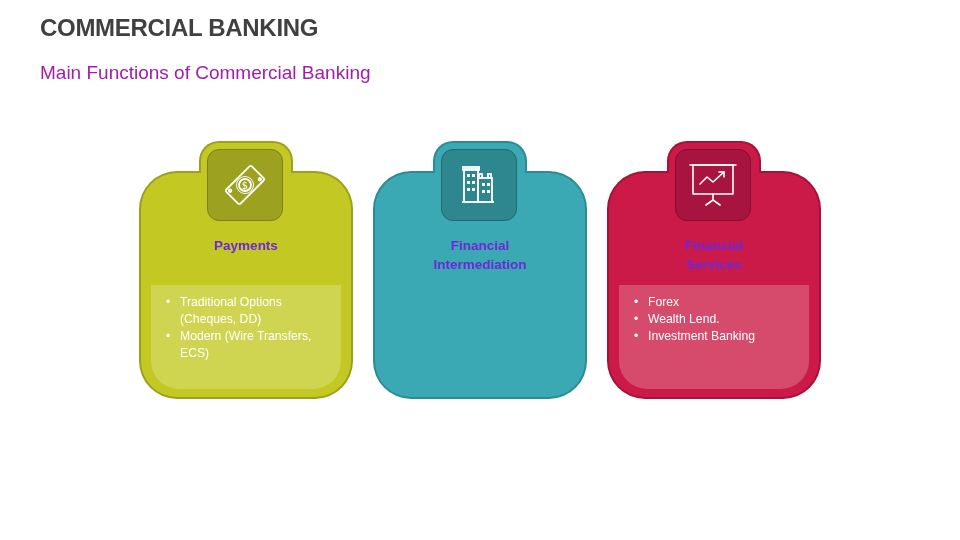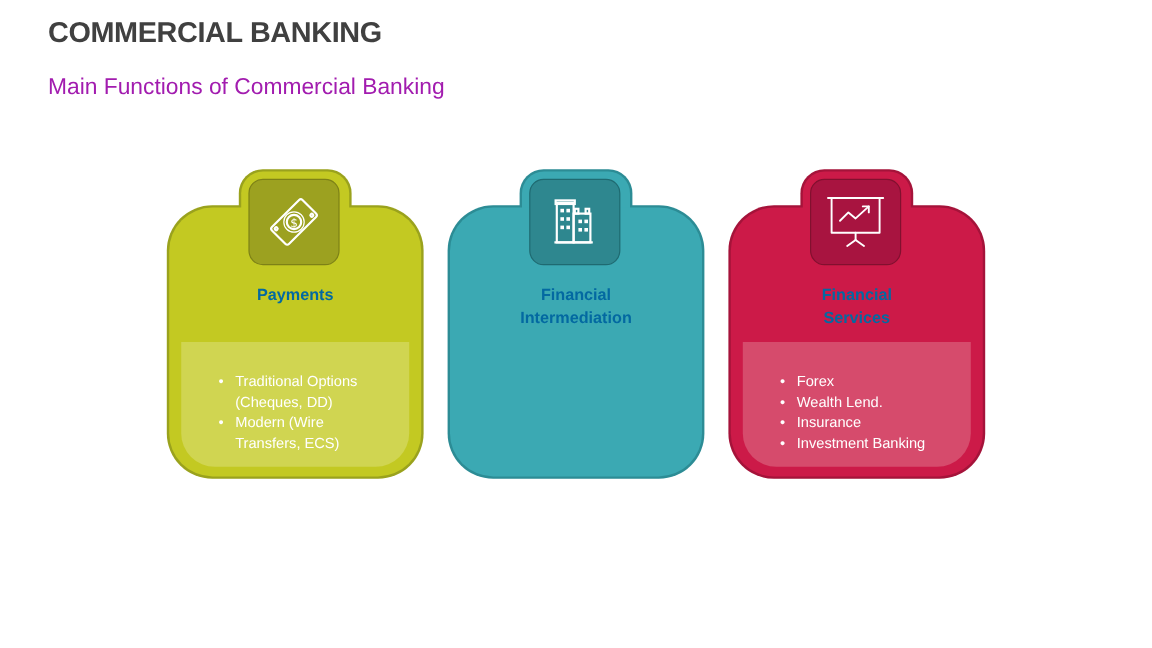--- a/index.html
+++ b/index.html
@@ -5,23 +5,23 @@
   html, body { margin: 0; padding: 0; }
   body { width: 960px; height: 540px; background: #ffffff; position: relative; overflow: hidden; font-family: "Liberation Sans", sans-serif; }
   .title { position: absolute; left: 40px; top: 14px; font-size: 24px; font-weight: bold; color: #404040; letter-spacing: -0.3px; }
   .subtitle { position: absolute; left: 40px; top: 62px; font-size: 19px; color: #a21caf; }
   .card { position: absolute; top: 141px; width: 214px; height: 258px; }
   .card .tab { position: absolute; left: 60px; top: 0; width: 94px; height: 60px; border-radius: 20px 20px 0 0; }
   .card .body { position: absolute; left: 0; top: 30px; width: 214px; height: 228px; border-radius: 38px; box-sizing: border-box; }
   .card .tab-fill { position: absolute; left: 62px; top: 2px; width: 90px; height: 60px; border-radius: 18px 18px 0 0; }
   .card .body-fill { position: absolute; left: 2px; top: 32px; width: 210px; height: 224px; border-radius: 36px; }
   .icon-box { position: absolute; left: 68px; top: 8px; width: 76px; height: 72px; border-radius: 12px; box-sizing: border-box; display:flex; align-items:center; justify-content:center; }
-  .card-title { position: absolute; left: 0; width: 214px; top: 95px; text-align: center; color: #0369a1; font-weight: bold; font-size: 13.5px; line-height: 19px; }
+  .card-title { position: absolute; left: 0; width: 214px; top: 95px; text-align: center; color: #6d28d9; font-weight: bold; font-size: 13.5px; line-height: 19px; }
   .panel { position: absolute; left: 12px; top: 144px; width: 190px; height: 104px; border-radius: 0 0 28px 28px; }
-  .panel ul { margin: 17px; padding: 8px 16px 0 28px; list-style: none; }
+  .panel ul { margin: 1px; padding: 8px 16px 0 28px; list-style: none; }
   .panel li { position: relative; color: #ffffff; font-size: 12.2px; line-height: 17px; }
   .panel li::before { content: "•"; position: absolute; left: -14px; top: 0; }
   
   .c1 { left: 139px; }
   .c1 .tab, .c1 .body { background: #9aa21d; }
   .c1 .tab-fill, .c1 .body-fill { background: #c3c922; }
   .c1 .icon-box { background: #9ca120; border: 1.5px solid #7d8117; }
   .c1 .panel { background: #d0d551; }
   
   .c2 { left: 373px; }
@@ -116,17 +116,16 @@
       <line x1="26" y1="40" x2="33" y2="45"></line>
     </svg>
   </div>
   <div class="card-title">
     <span style="display:inline-block;width:90px;">Financial Services</span>
   </div>
   <div class="panel">
     <ul>
       <li>Forex</li>
       <li>Wealth Lend.</li>
-      <li>Insurance</li>
       <li>Investment Banking</li>
     </ul>
   </div>
 </div>
 
 </body></html>

